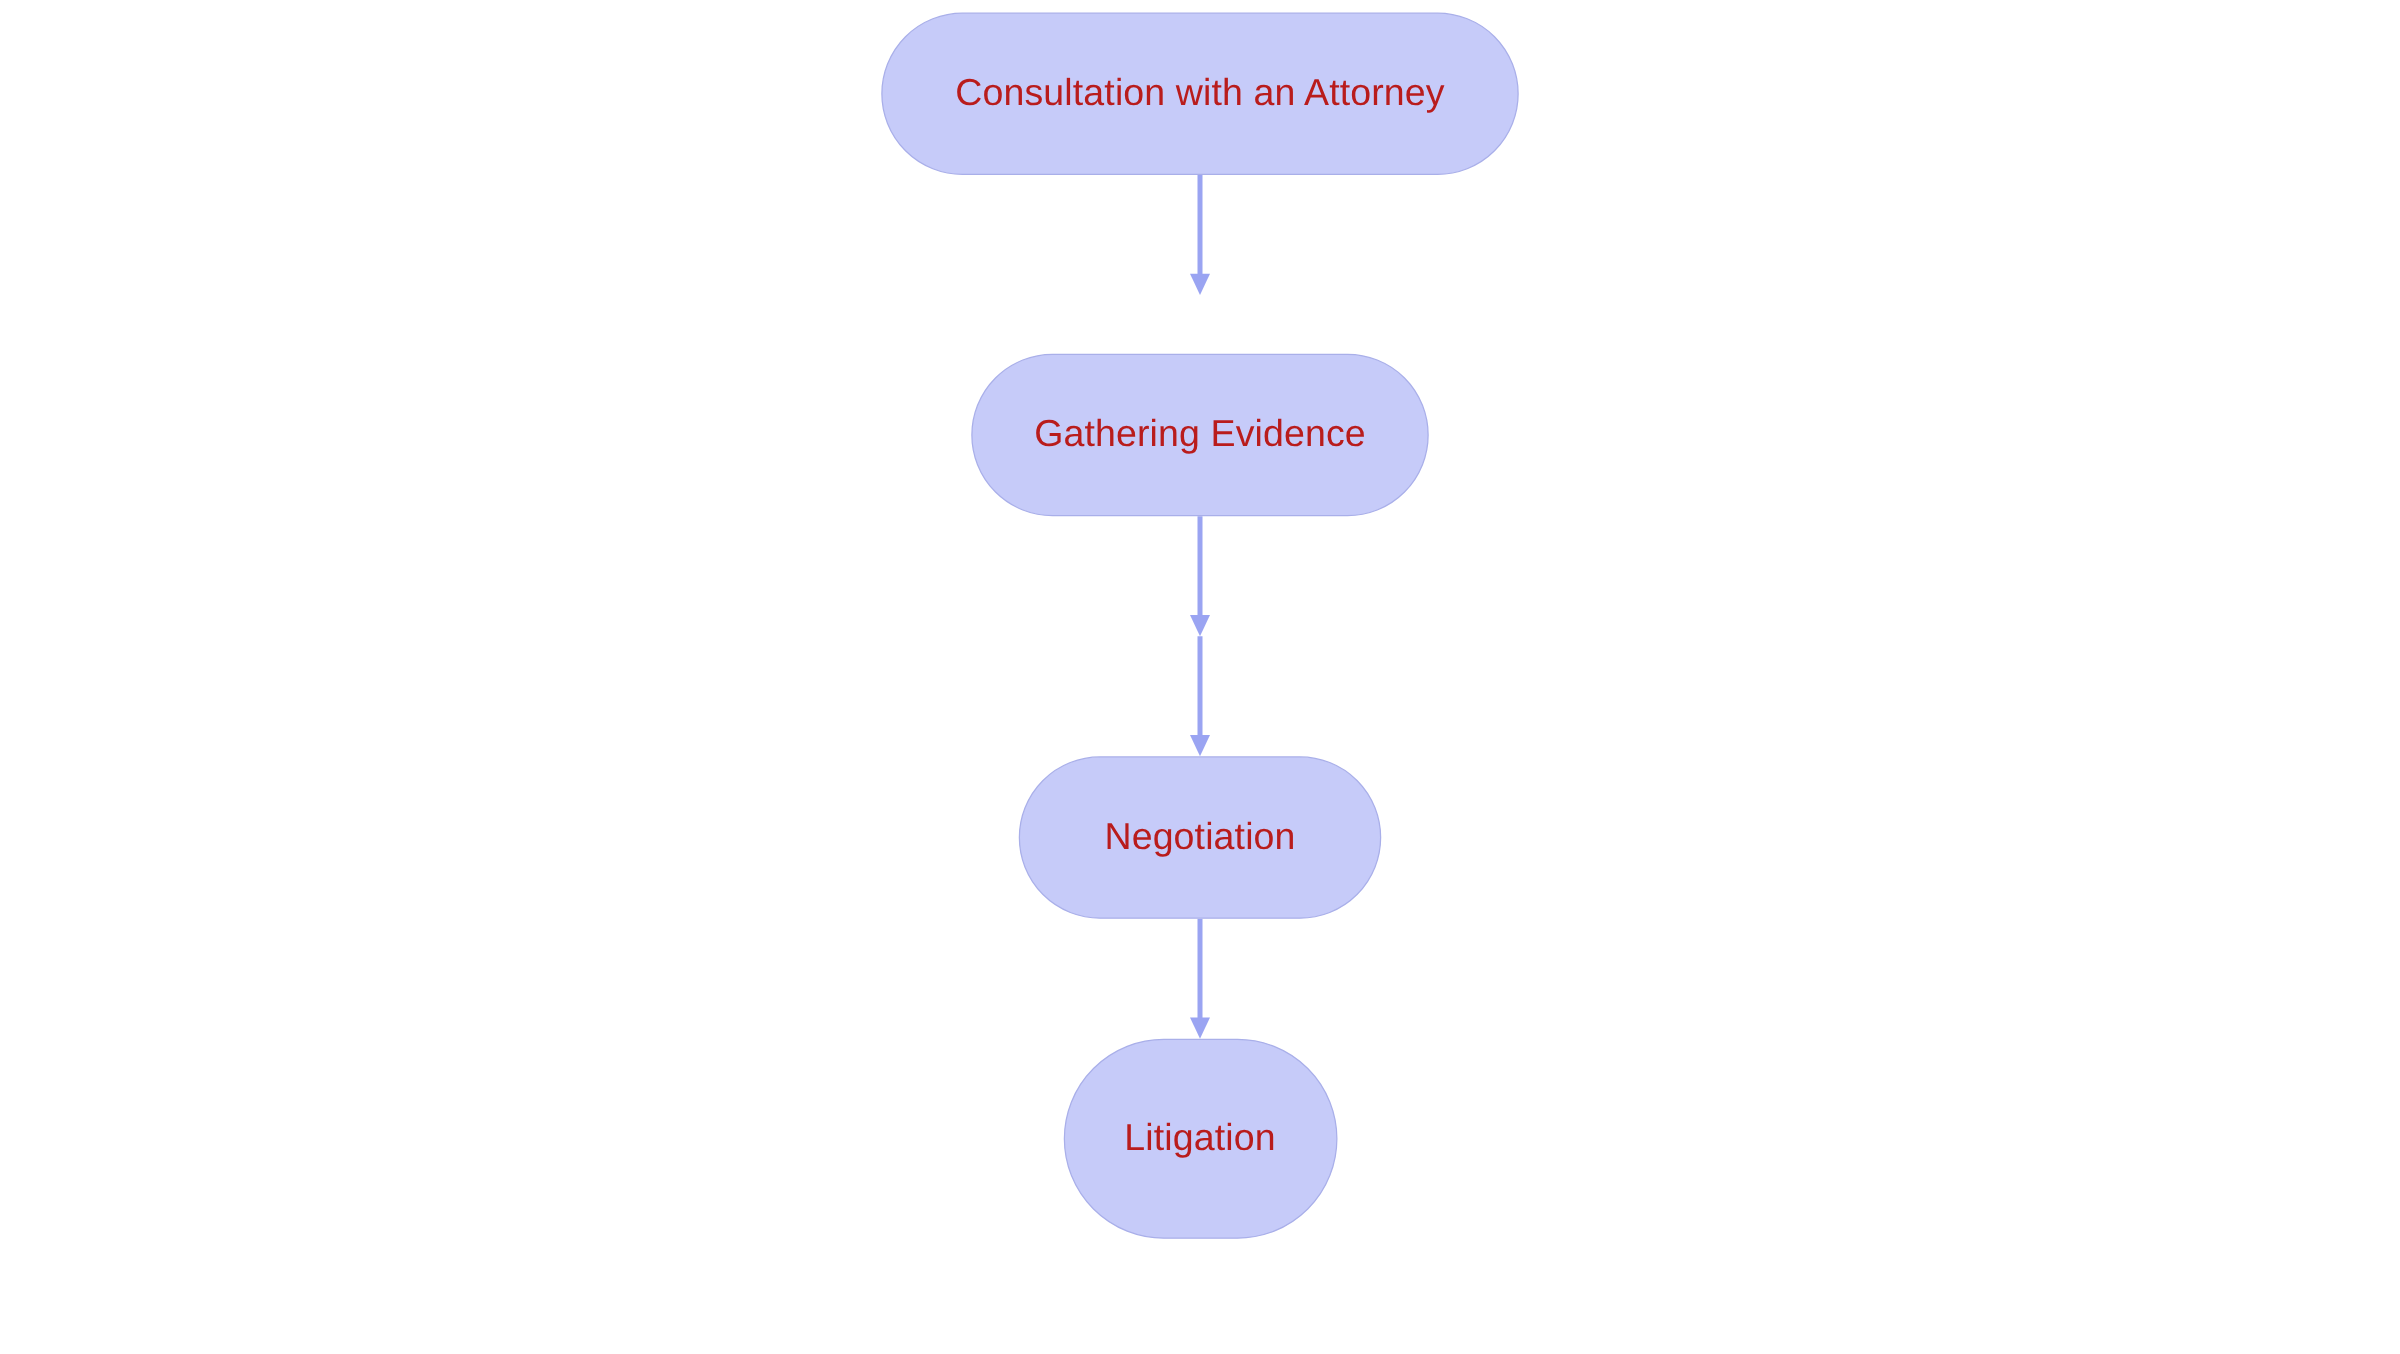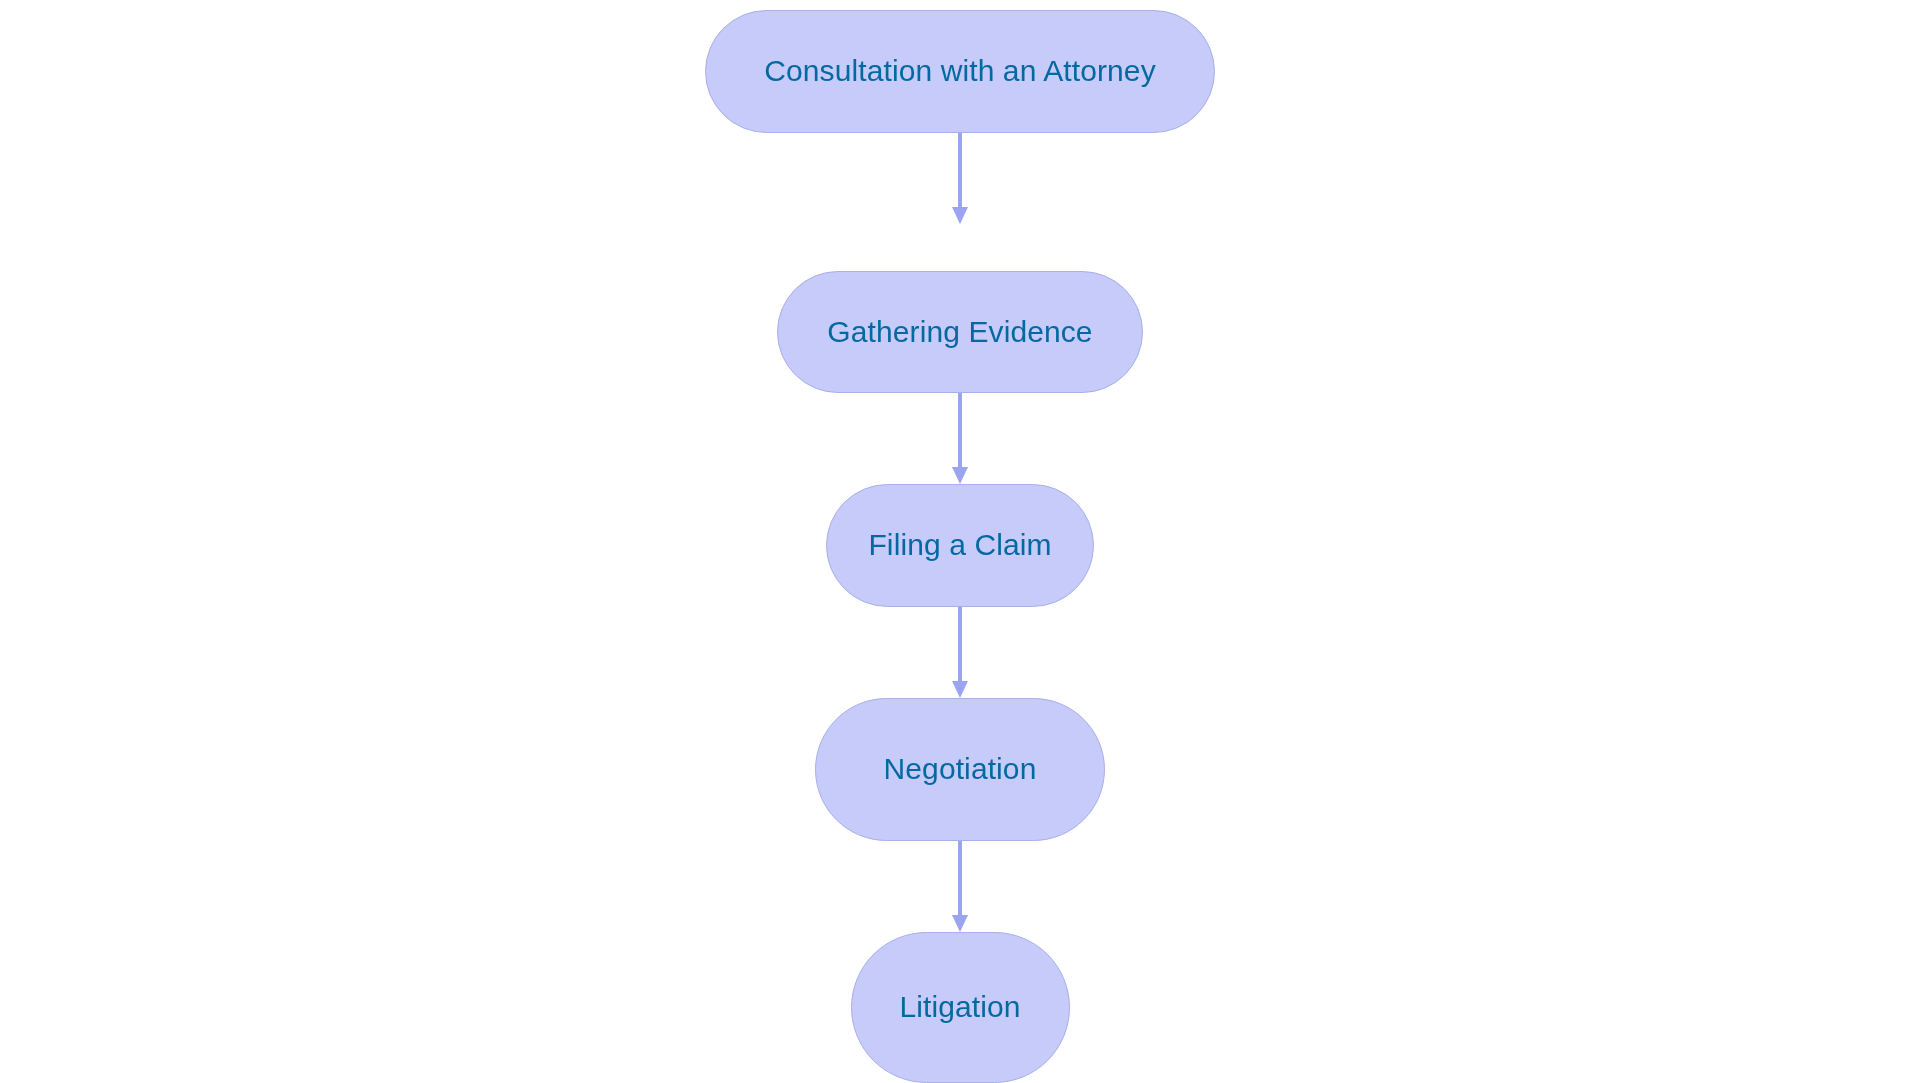--- a/index.html
+++ b/index.html
@@ -47,29 +47,29 @@
     white-space: nowrap;
     position: relative;
     z-index: 2;
   }
 
   .node-label {
     font-size: 30px;
     font-weight: 400;
     line-height: 1;
     letter-spacing: 0.1px;
-    color: #0369a1;
+    color: #b91c1c;
     font-family: "Liberation Sans", "DejaVu Sans", sans-serif;
   }
 
   
   .node.n0 { width: 510px; height: 130px; }
   .node.n1 { width: 366px; height: 130px; margin-top: 47px; }
   .node.n2 { width: 268px; height: 130px; }
-  .node.n3 { width: 290px; height: 152px; }
+  .node.n3 { width: 290px; height: 130px; }
   .node.n4 { width: 219px; height: 160px; }
 
   
   .connector {
     position: relative;
     width: 20px;
     display: flex;
     flex-direction: column;
     align-items: center;
     justify-content: flex-start;
@@ -115,23 +115,20 @@
 
     <div class="node n1">
       <span class="node-label">Gathering Evidence</span>
     </div>
 
     <div class="connector c1">
       <div class="connector-line"></div>
       <div class="connector-head"></div>
     </div>
 
-    <div class="node n2">
-      <span class="node-label">Filing a Claim</span>
-    </div>
 
     <div class="connector c2">
       <div class="connector-line"></div>
       <div class="connector-head"></div>
     </div>
 
     <div class="node n3">
       <span class="node-label">Negotiation</span>
     </div>
 

